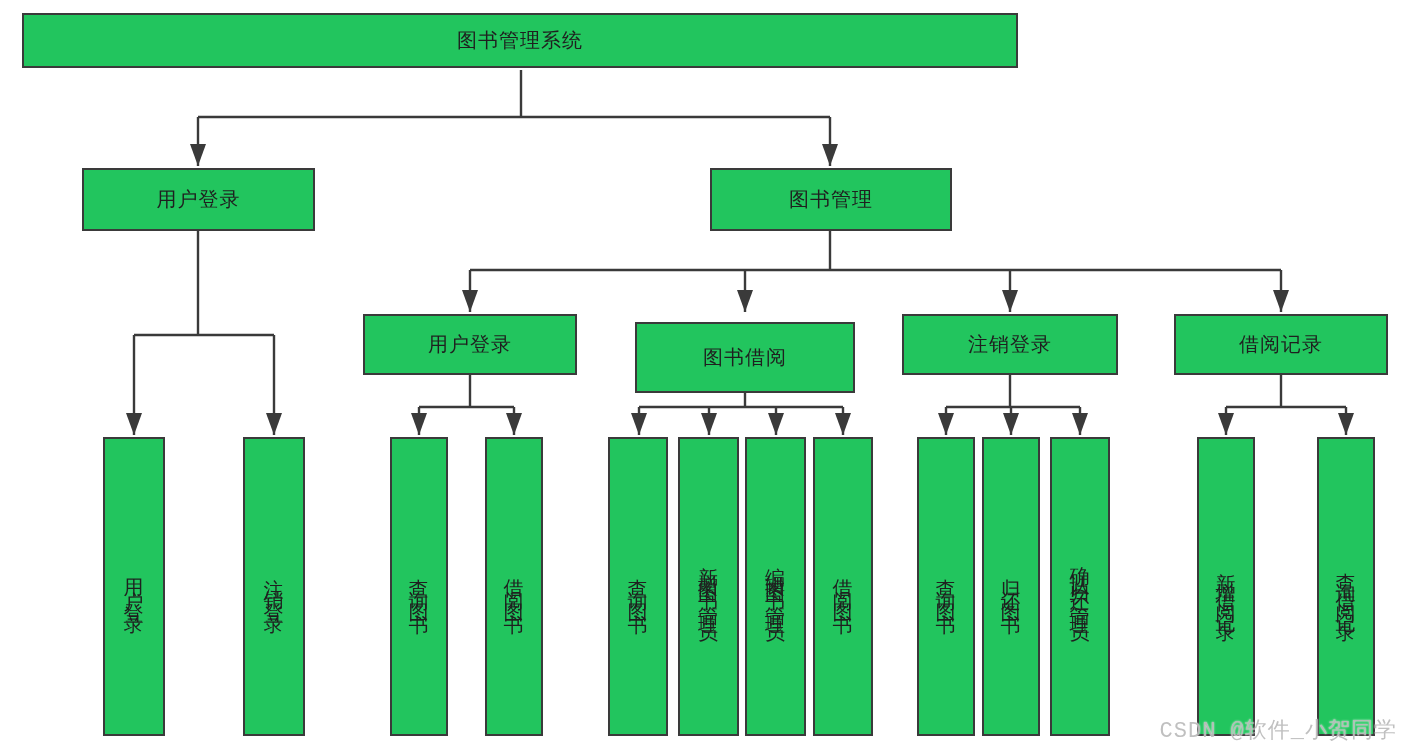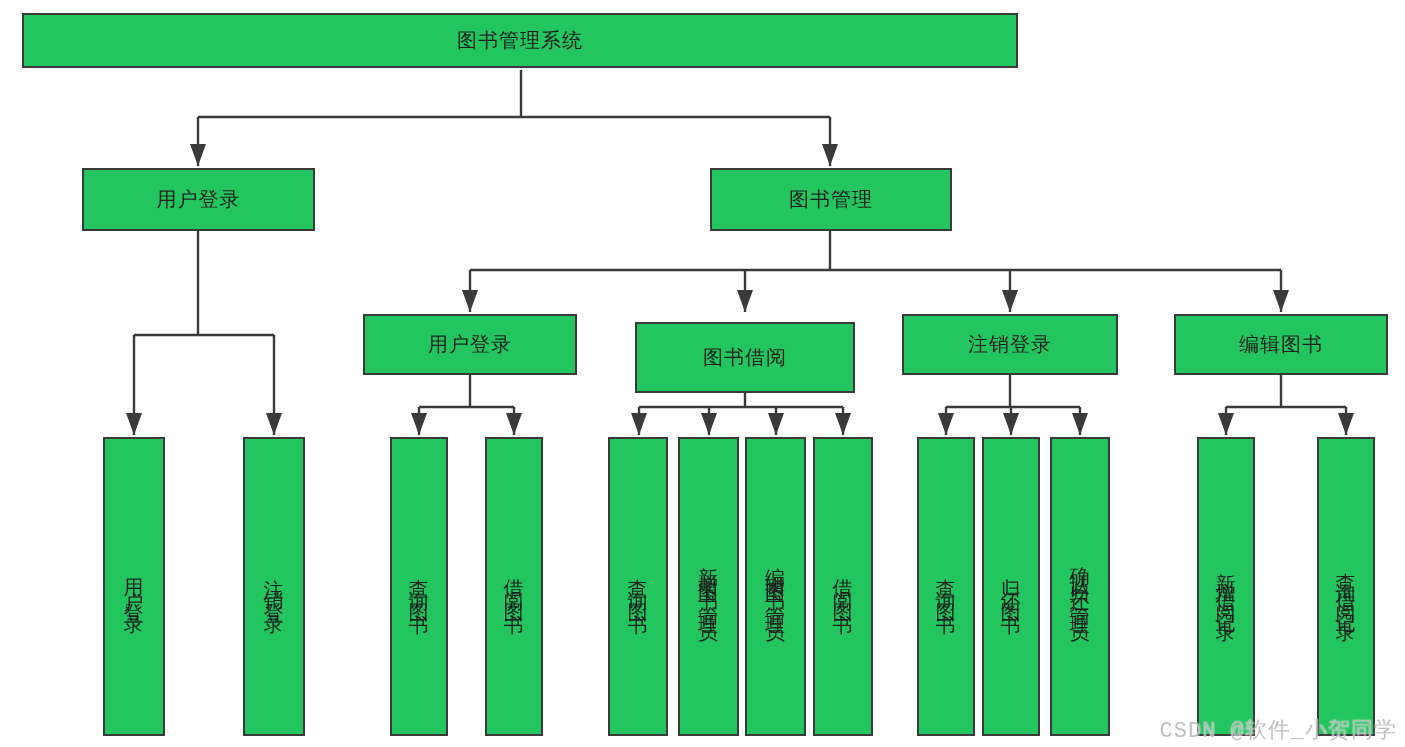--- a/index.html
+++ b/index.html
@@ -118,21 +118,21 @@
   </svg>
 
   <div class="node" style="left:22px;top:13px;width:996px;height:55px;">图书管理系统</div>
 
   <div class="node" style="left:82px;top:168px;width:233px;height:63px;">用户登录</div>
   <div class="node" style="left:710px;top:168px;width:242px;height:63px;">图书管理</div>
 
   <div class="node" style="left:363px;top:314px;width:214px;height:61px;">用户登录</div>
   <div class="node" style="left:635px;top:322px;width:220px;height:71px;">图书借阅</div>
   <div class="node" style="left:902px;top:314px;width:216px;height:61px;">注销登录</div>
-  <div class="node" style="left:1174px;top:314px;width:214px;height:61px;">编辑图书</div>
+  <div class="node" style="left:1174px;top:314px;width:214px;height:61px;">借阅记录</div>
 
   <div class="node vertical" style="left:103px;top:437px;width:62px;height:299px;">
     <span class="vtext">用户登录</span>
   </div>
   <div class="node vertical" style="left:243px;top:437px;width:62px;height:299px;">
     <span class="vtext">注销登录</span>
   </div>
 
   <div class="node vertical" style="left:390px;top:437px;width:58px;height:299px;">
     <span class="vtext">查询图书</span>

